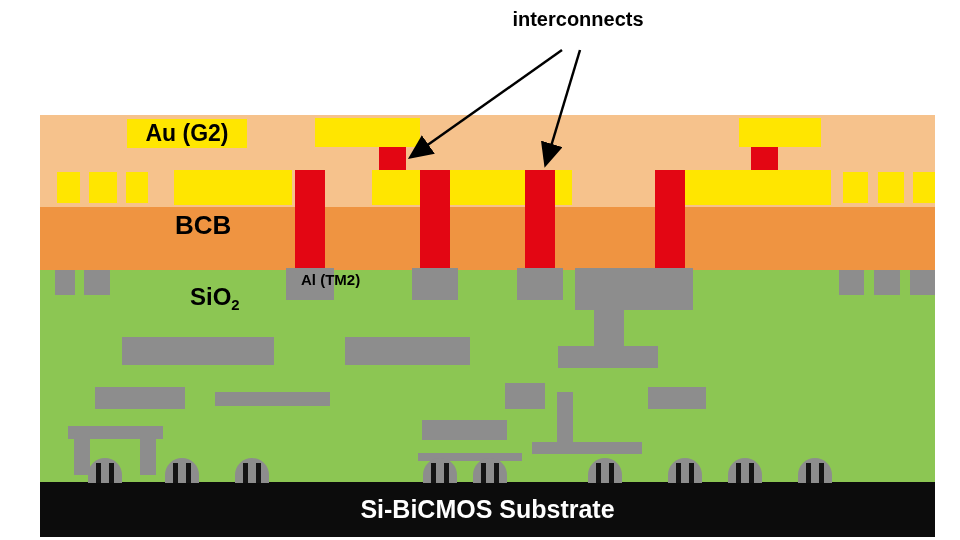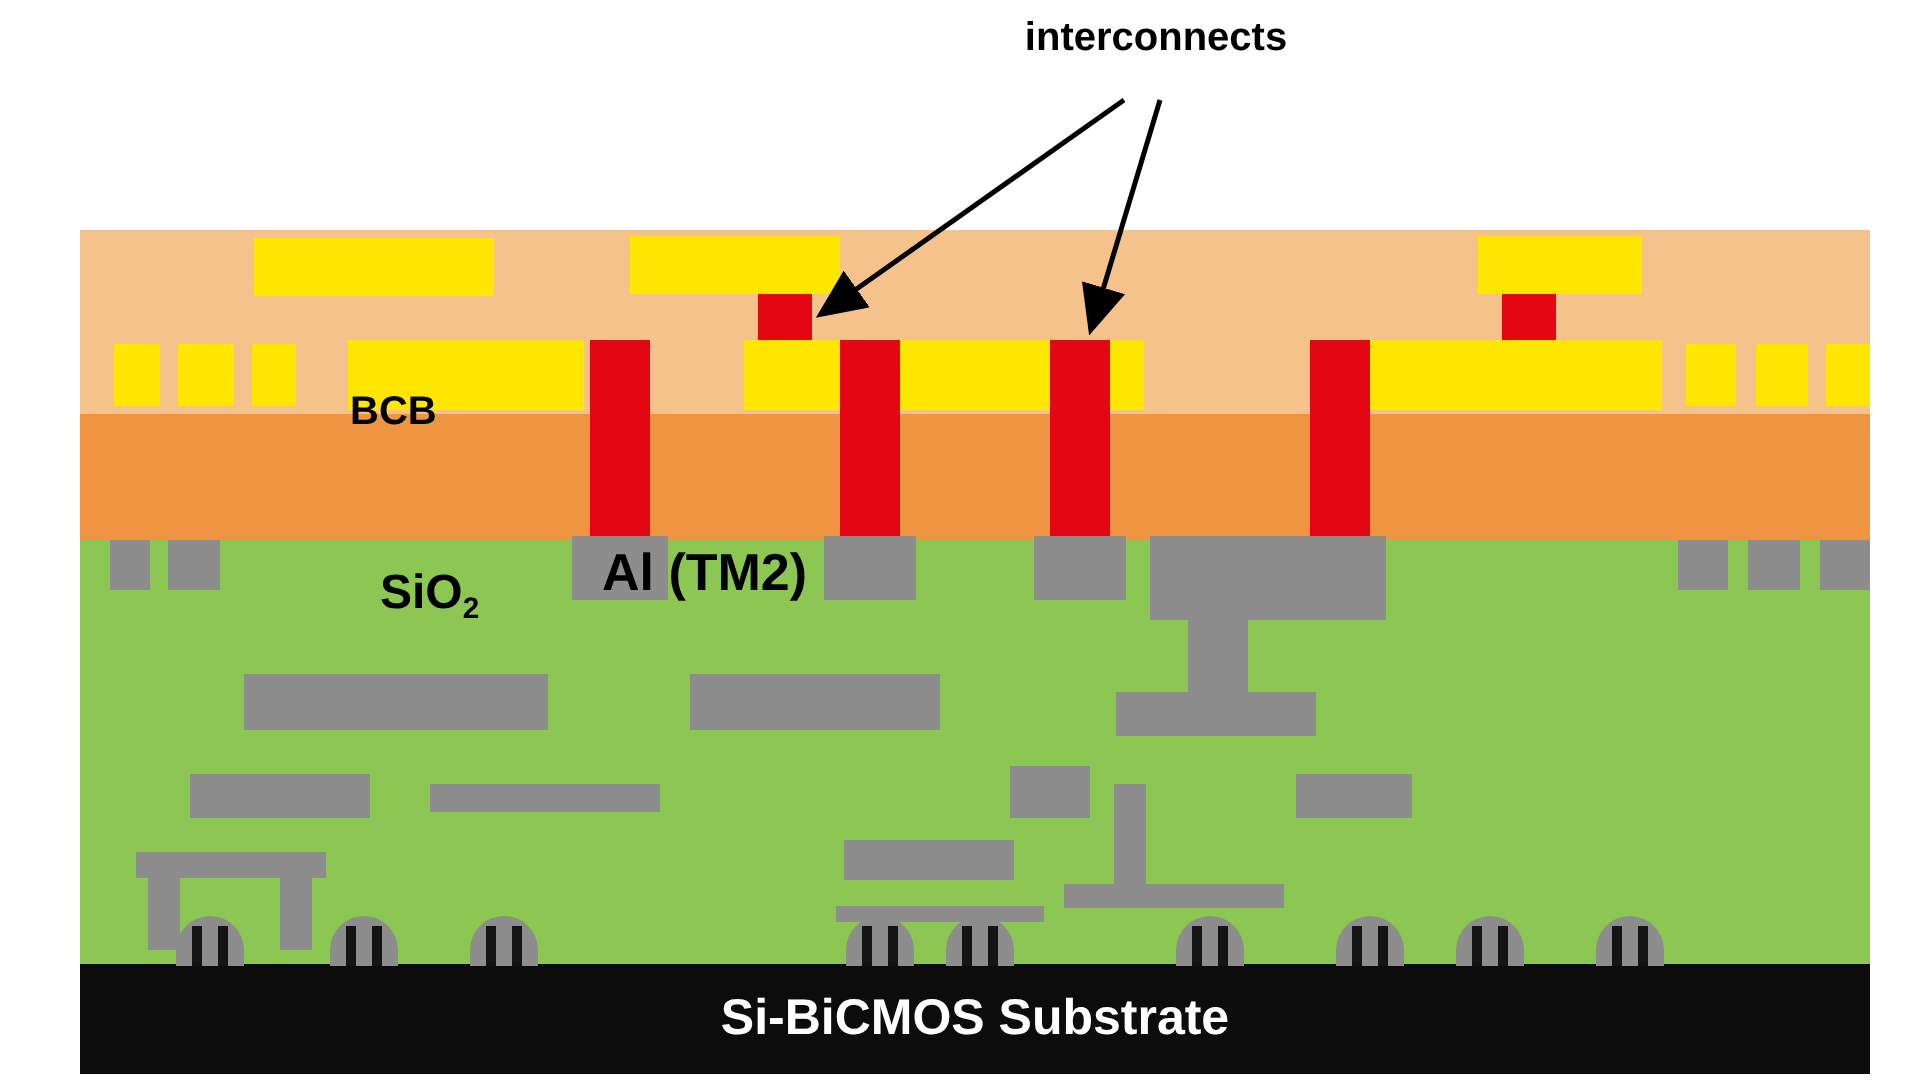--- a/index.html
+++ b/index.html
@@ -133,19 +133,20 @@
     <defs>
       <marker id="ah" markerWidth="10" markerHeight="9" refX="8" refY="4.5" orient="auto">
         <path d="M0,0 L10,4.5 L0,9 z" fill="#000"></path>
       </marker>
     </defs>
     <line x1="562" y1="50" x2="412" y2="156" stroke="#000" stroke-width="2.5" marker-end="url(#ah)"></line>
     <line x1="580" y1="50" x2="546" y2="163" stroke="#000" stroke-width="2.5" marker-end="url(#ah)"></line>
   </svg>
 
   <div class="label" style="left:578px;top:8px;transform:translateX(-50%);font-size:20px">interconnects</div>
-  <div class="label" style="left:175px;top:195px;font-size:20px">BCB</div>
+  <div class="label" style="left:127px;top:121px;width:120px;text-align:center;font-size:23px">Au (G2)</div>
+  <div class="label" style="left:175px;top:211px;font-size:26px">BCB</div>
   <div class="label" style="left:190px;top:284px;font-size:24px">
     <span>SiO</span><sub class="s2">2</sub>
   </div>
-  <div class="label" style="left:301px;top:272px;font-size:26px">Al (TM2)</div>
+  <div class="label" style="left:301px;top:272px;font-size:15px">Al (TM2)</div>
 
 </div>
 
 </body></html>

